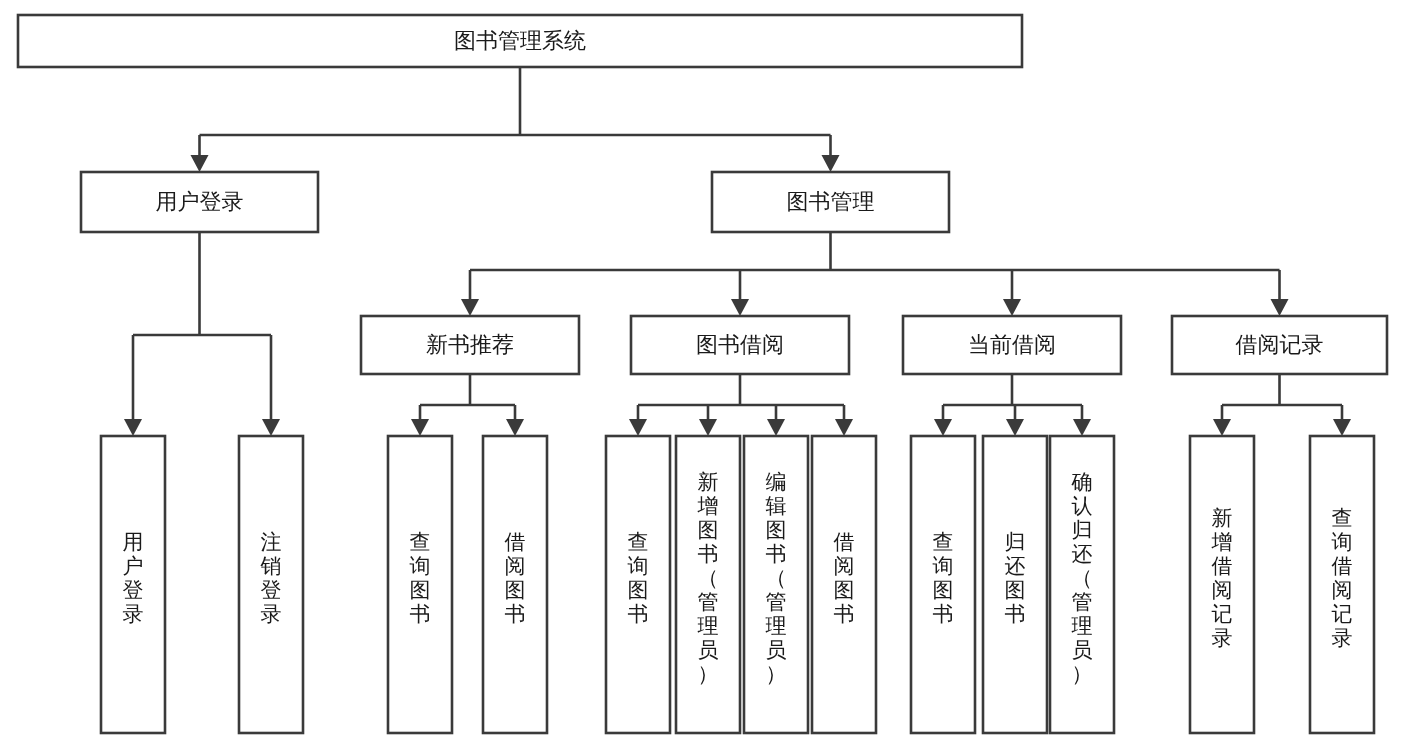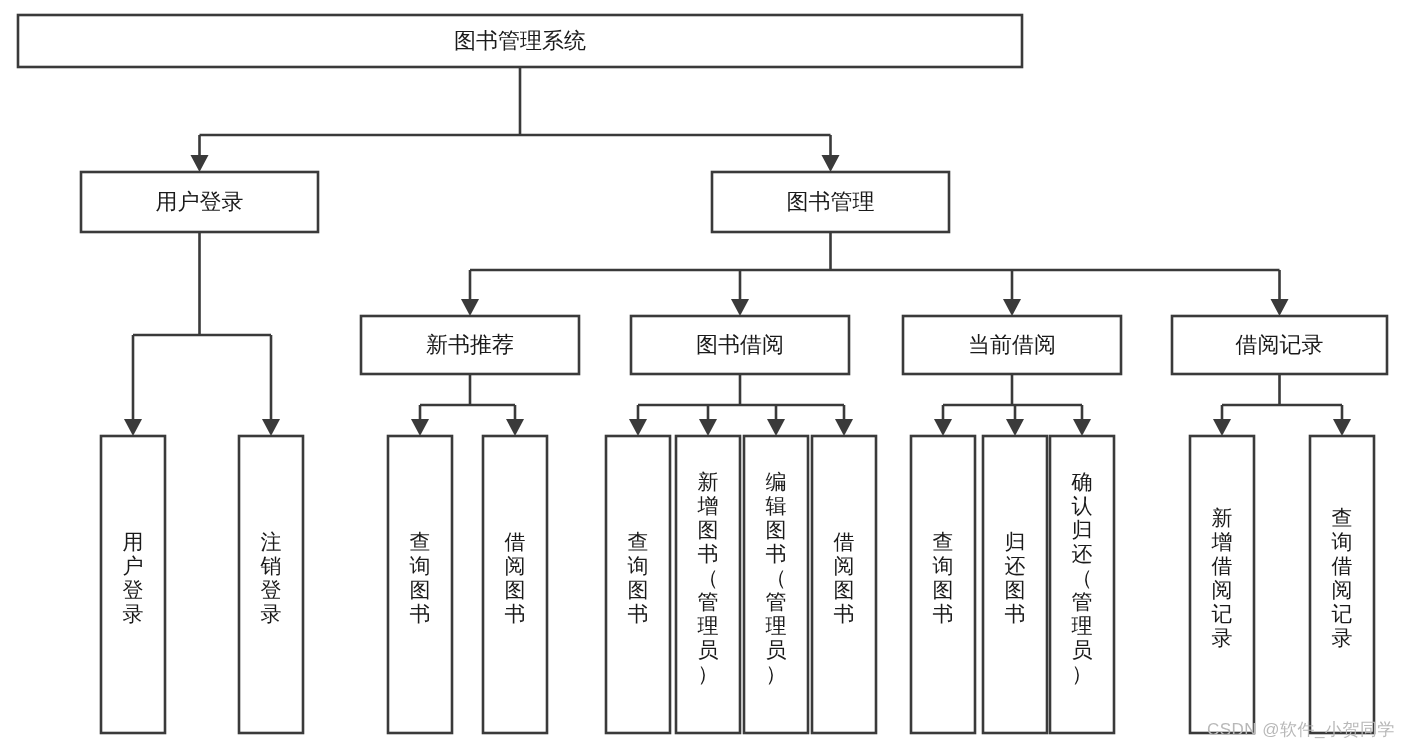--- a/index.html
+++ b/index.html
@@ -202,14 +202,13 @@
         <g>
           <rect x="1190" y="436" width="64" height="297" class="node-box"></rect>
           <text x="1222" class="node-label-vertical"><tspan x="1222" y="524.5">新</tspan><tspan x="1222" y="548.5">增</tspan><tspan x="1222" y="572.5">借</tspan><tspan x="1222" y="596.5">阅</tspan><tspan x="1222" y="620.5">记</tspan><tspan x="1222" y="644.5">录</tspan></text>
         </g>
         <g>
           <rect x="1310" y="436" width="64" height="297" class="node-box"></rect>
           <text x="1342" class="node-label-vertical"><tspan x="1342" y="524.5">查</tspan><tspan x="1342" y="548.5">询</tspan><tspan x="1342" y="572.5">借</tspan><tspan x="1342" y="596.5">阅</tspan><tspan x="1342" y="620.5">记</tspan><tspan x="1342" y="644.5">录</tspan></text>
         </g>
       </g>
   </svg>
-  <div class="watermark">CSDN @软件_小贺同学</div>
 </div>
 
 </body></html>

